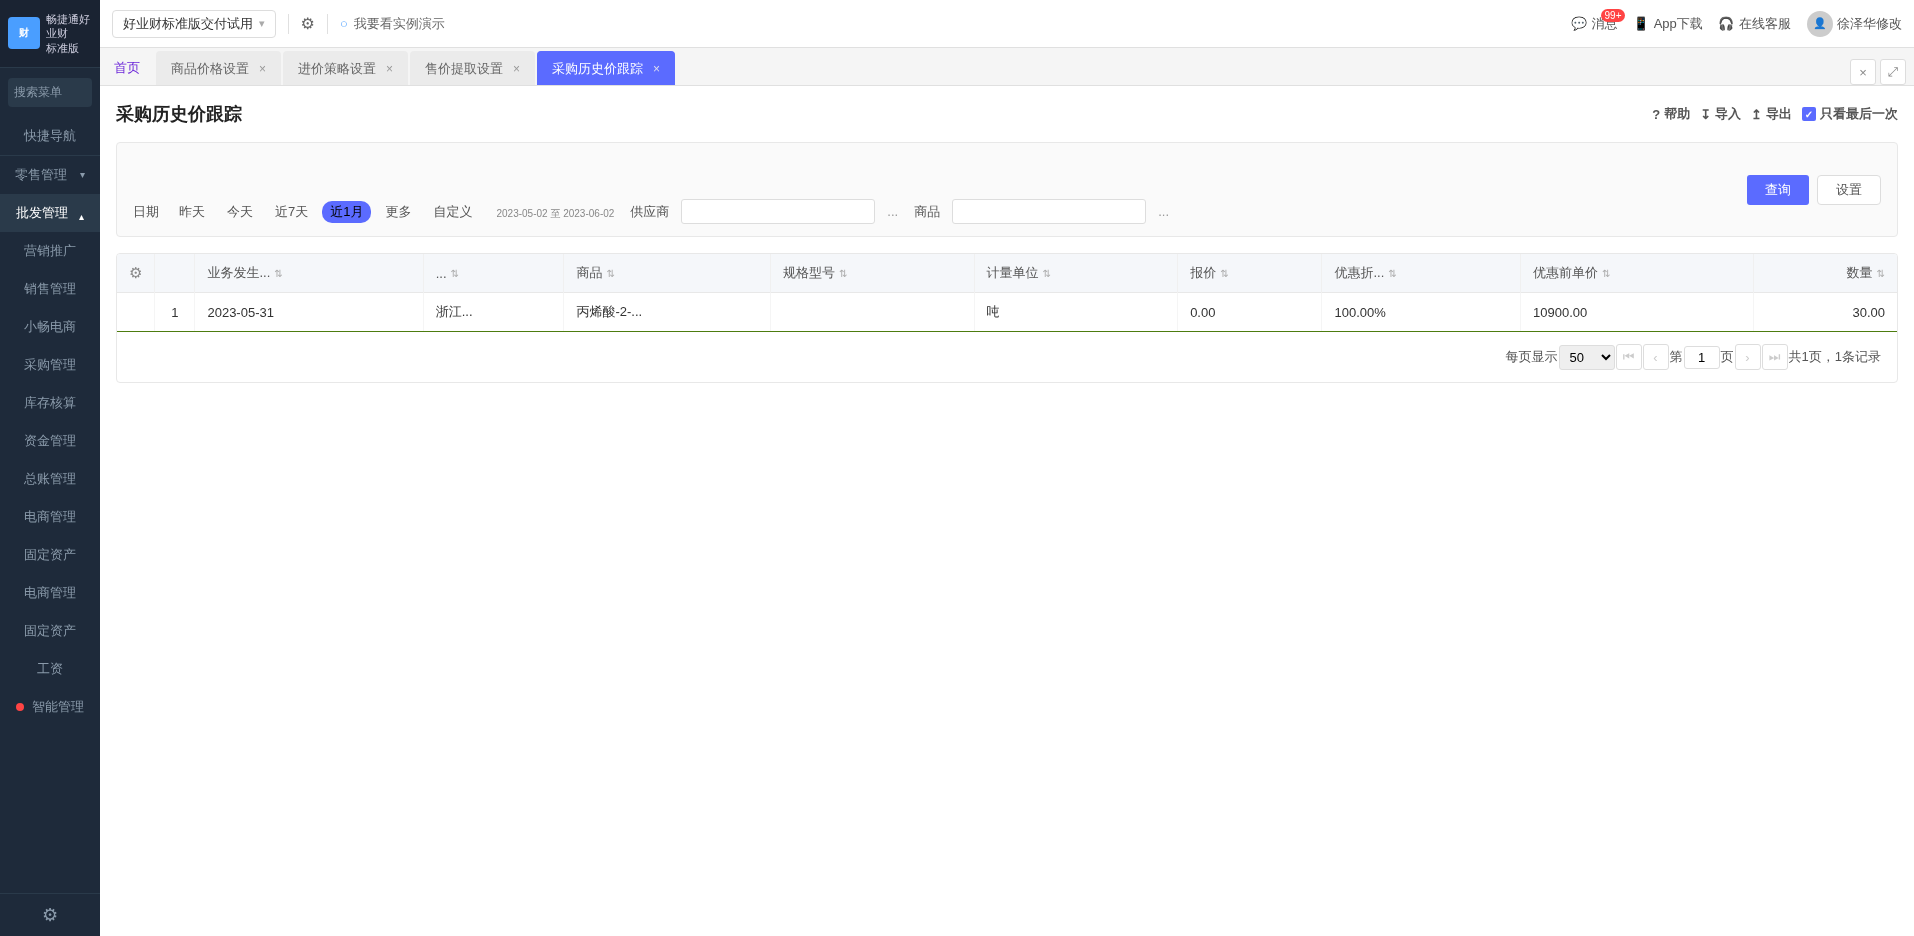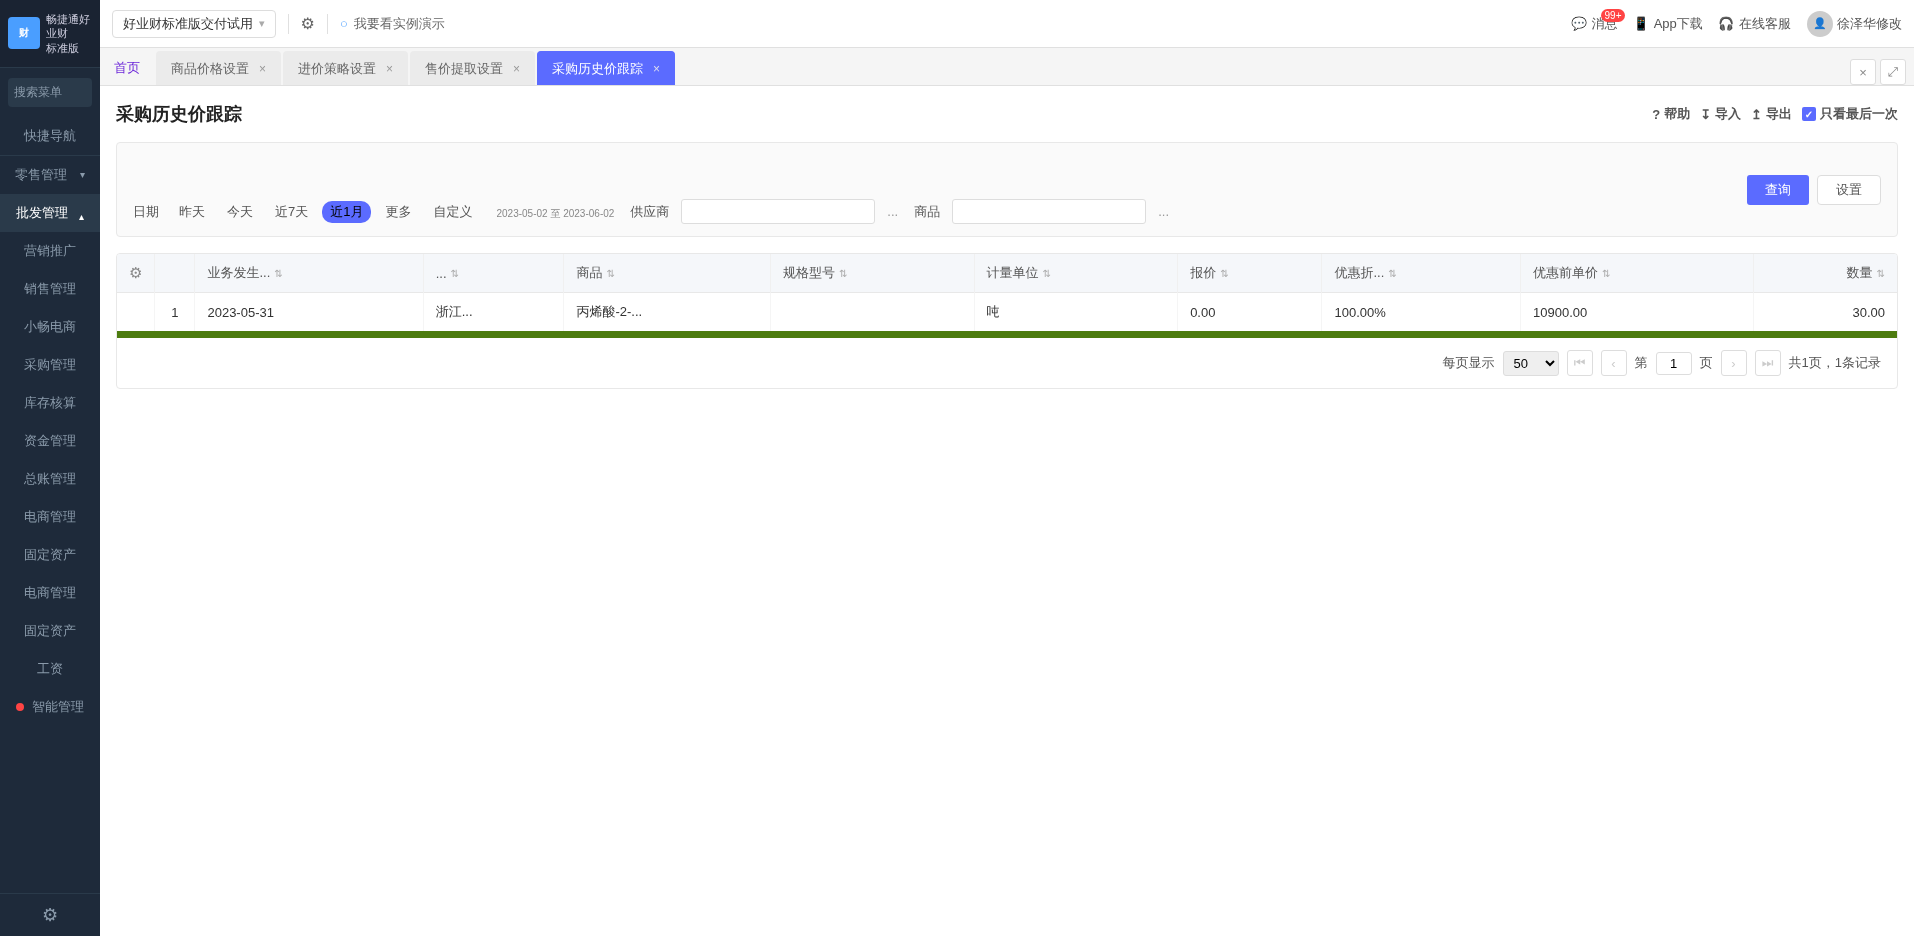--- a/index.html
+++ b/index.html
@@ -75,21 +75,21 @@
     td { padding: 10px 12px; border-right: 1px solid #f5f5f5; color: #333; }
     td:last-child { border-right: none; }
     tbody tr { border-bottom: 1px solid #f0f0f0; }
     tbody tr:last-child { border-bottom: none; }
     .col-settings { width: 36px; text-align: center; }
     .col-num { width: 40px; text-align: center; }
     .sort-icon { color: #aaa; font-size: 10px; margin-left: 2px; }
     .th-content { display: flex; align-items: center; gap: 2px; }
 
     
-    .pagination { display: flex; align-items: center; justify-content: flex-end; padding: 12px 16px; gap: 8px; border-top: 7px solid #4d7c0f; font-size: 13px; color: #555; }
+    .pagination { display: flex; align-items: center; justify-content: flex-end; padding: 12px 16px; gap: 1px; border-top: 1px solid #4d7c0f; font-size: 13px; color: #555; }
     .page-size-select { border: 1px solid #ddd; border-radius: 3px; padding: 3px 6px; font-size: 13px; outline: none; }
     .page-btn { width: 26px; height: 26px; border: 1px solid #ddd; background: #fff; border-radius: 3px; cursor: pointer; display: flex; align-items: center; justify-content: center; font-size: 13px; color: #555; }
     .page-btn.disabled { color: #ccc; cursor: default; }
     .page-input { width: 36px; border: 1px solid #ddd; border-radius: 3px; padding: 3px 4px; text-align: center; font-size: 13px; outline: none; }
 
     .settings-gear { color: #888; cursor: pointer; font-size: 15px; }
   </style>
 </head>
 <body>
 

